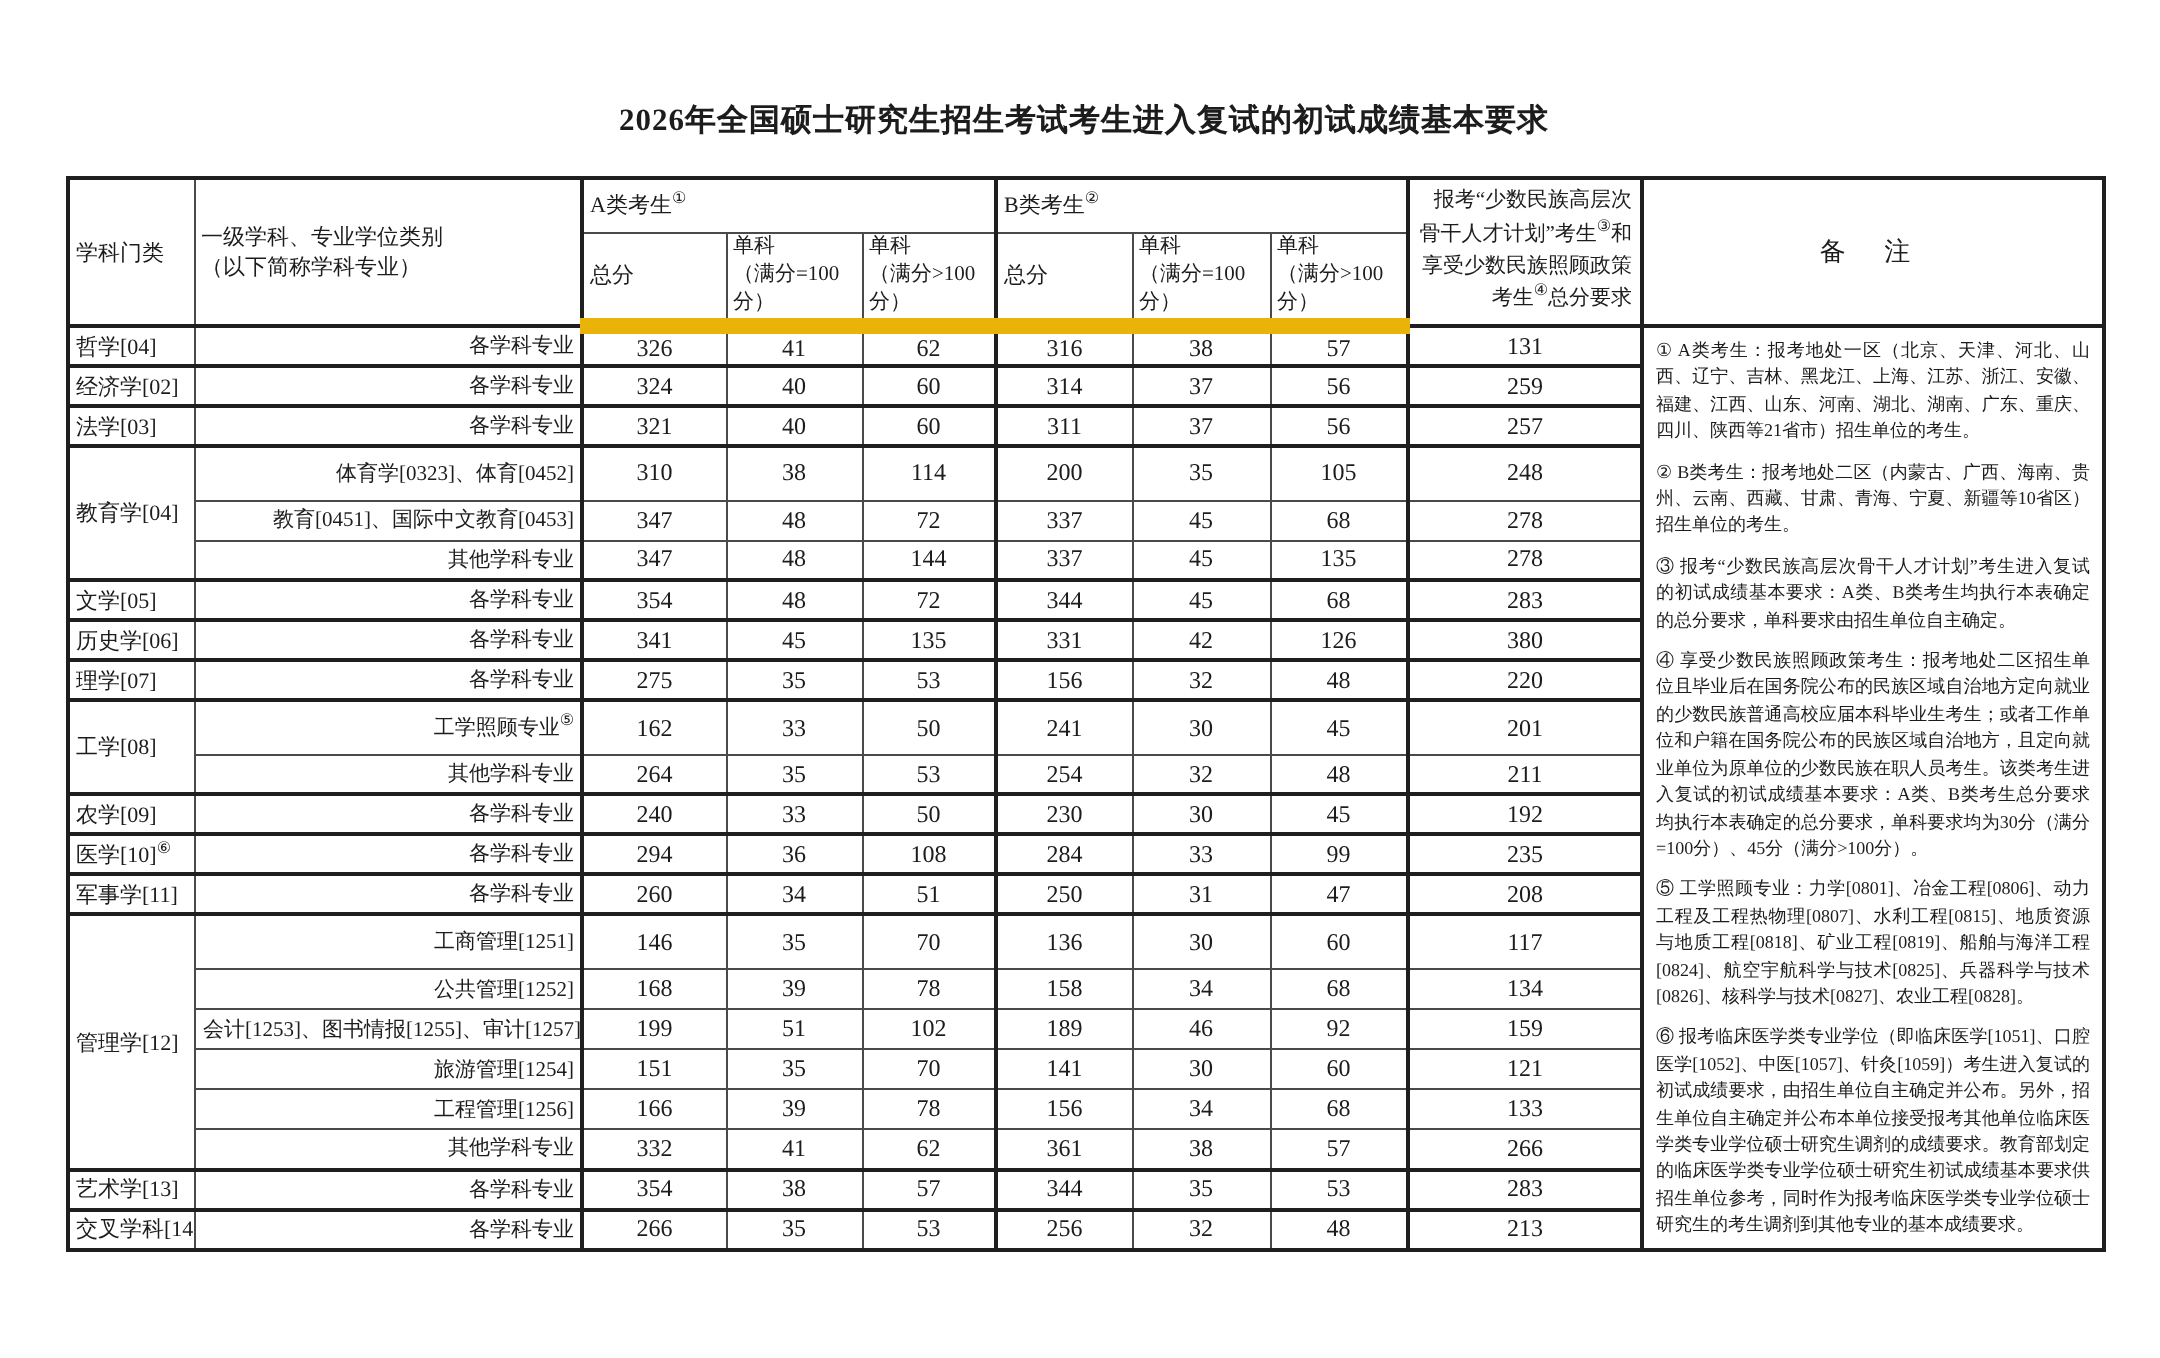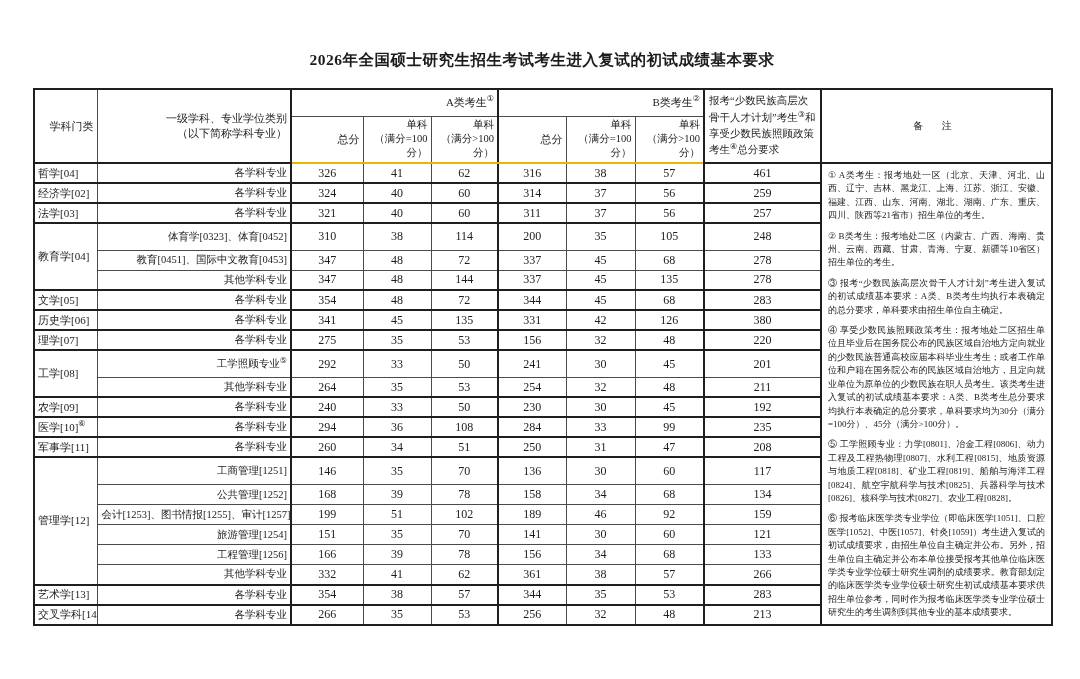--- a/index.html
+++ b/index.html
@@ -24,33 +24,33 @@
   }
   .score-table th, .score-table td {
     border: 1px solid #4a4a4a;
     padding: 0 3px;
     font-weight: normal;
     overflow: hidden;
   }
   
   .thickL { border-left: 2px solid #1f1f1f !important; }
   
-  thead tr.h2 th { border-bottom: 2px solid #eab308; }
+  thead tr.h2 th { border-bottom: 8px solid #eab308; }
   thead tr.h1 th[rowspan] { border-bottom: 2px solid #1f1f1f; }
   
   tbody tr.gstart td { border-top: 2px solid #1f1f1f; }
-  thead th { text-align: right; vertical-align: middle; font-size: 11px; }
+  thead th { text-align: left; vertical-align: middle; font-size: 11px; }
   tr.h1 { height: 27px; }
   tr.h2 { height: 47px; }
   .h2 .sub2 { font-size: 10.5px; line-height: 1.35; }
   th.minority-h {
-    text-align: left; font-size: 10.5px; line-height: 1.55;
+    text-align: right; font-size: 10.5px; line-height: 1.55;
     padding: 2px 4px; vertical-align: middle;
   }
-  th.remarks-h { font-size: 10px; letter-spacing: 8px; text-align: center; margin-top: 43px; }
+  th.remarks-h { font-size: 13px; letter-spacing: 8px; text-align: center; margin-top: 43px; }
   sup.circ { font-size: 8px; vertical-align: super; line-height: 0; }
   tbody tr { height: 20px; }
   td.cat {
     font-size: 11px; text-align: left; vertical-align: middle;
     padding-left: 3px; white-space: nowrap;
   }
   td.major {
     font-size: 10.5px; text-align: right; vertical-align: middle;
     padding-left: 4px; white-space: nowrap;
   }
@@ -126,21 +126,21 @@
     <tbody>
         <tr class="gstart">
           <td rowspan="1" class="cat"><span>哲学[04]</span></td>
           <td class="major"><span>各学科专业</span></td>
           <td class="num thickL">326</td>
           <td class="num">41</td>
           <td class="num">62</td>
           <td class="num thickL">316</td>
           <td class="num">38</td>
           <td class="num">57</td>
-          <td class="num thickL">461</td>
+          <td class="num thickL">131</td>
           <td rowspan="22" class="remarks-cell thickL">
             <p>① A类考生：报考地处一区（北京、天津、河北、山西、辽宁、吉林、黑龙江、上海、江苏、浙江、安徽、福建、江西、山东、河南、湖北、湖南、广东、重庆、四川、陕西等21省市）招生单位的考生。</p>
             <p>② B类考生：报考地处二区（内蒙古、广西、海南、贵州、云南、西藏、甘肃、青海、宁夏、新疆等10省区）招生单位的考生。</p>
             <p>③ 报考“少数民族高层次骨干人才计划”考生进入复试的初试成绩基本要求：A类、B类考生均执行本表确定的总分要求，单科要求由招生单位自主确定。</p>
             <p>④ 享受少数民族照顾政策考生：报考地处二区招生单位且毕业后在国务院公布的民族区域自治地方定向就业的少数民族普通高校应届本科毕业生考生；或者工作单位和户籍在国务院公布的民族区域自治地方，且定向就业单位为原单位的少数民族在职人员考生。该类考生进入复试的初试成绩基本要求：A类、B类考生总分要求均执行本表确定的总分要求，单科要求均为30分（满分=100分）、45分（满分&gt;100分）。</p>
             <p>⑤ 工学照顾专业：力学[0801]、冶金工程[0806]、动力工程及工程热物理[0807]、水利工程[0815]、地质资源与地质工程[0818]、矿业工程[0819]、船舶与海洋工程[0824]、航空宇航科学与技术[0825]、兵器科学与技术[0826]、核科学与技术[0827]、农业工程[0828]。</p>
             <p>⑥ 报考临床医学类专业学位（即临床医学[1051]、口腔医学[1052]、中医[1057]、针灸[1059]）考生进入复试的初试成绩要求，由招生单位自主确定并公布。另外，招生单位自主确定并公布本单位接受报考其他单位临床医学类专业学位硕士研究生调剂的成绩要求。教育部划定的临床医学类专业学位硕士研究生初试成绩基本要求供招生单位参考，同时作为报考临床医学类专业学位硕士研究生的考生调剂到其他专业的基本成绩要求。</p>
           </td>
         </tr>
         <tr class="gstart">
@@ -225,21 +225,21 @@
           <td class="num">35</td>
           <td class="num">53</td>
           <td class="num thickL">156</td>
           <td class="num">32</td>
           <td class="num">48</td>
           <td class="num thickL">220</td>
         </tr>
         <tr class="gstart">
           <td rowspan="2" class="cat"><span>工学[08]</span></td>
           <td class="major"><span>工学照顾专业</span><sup class="circ">⑤</sup></td>
-          <td class="num thickL">292</td>
+          <td class="num thickL">162</td>
           <td class="num">33</td>
           <td class="num">50</td>
           <td class="num thickL">241</td>
           <td class="num">30</td>
           <td class="num">45</td>
           <td class="num thickL">201</td>
         </tr>
         <tr>
           <td class="major"><span>其他学科专业</span></td>
           <td class="num thickL">264</td>

